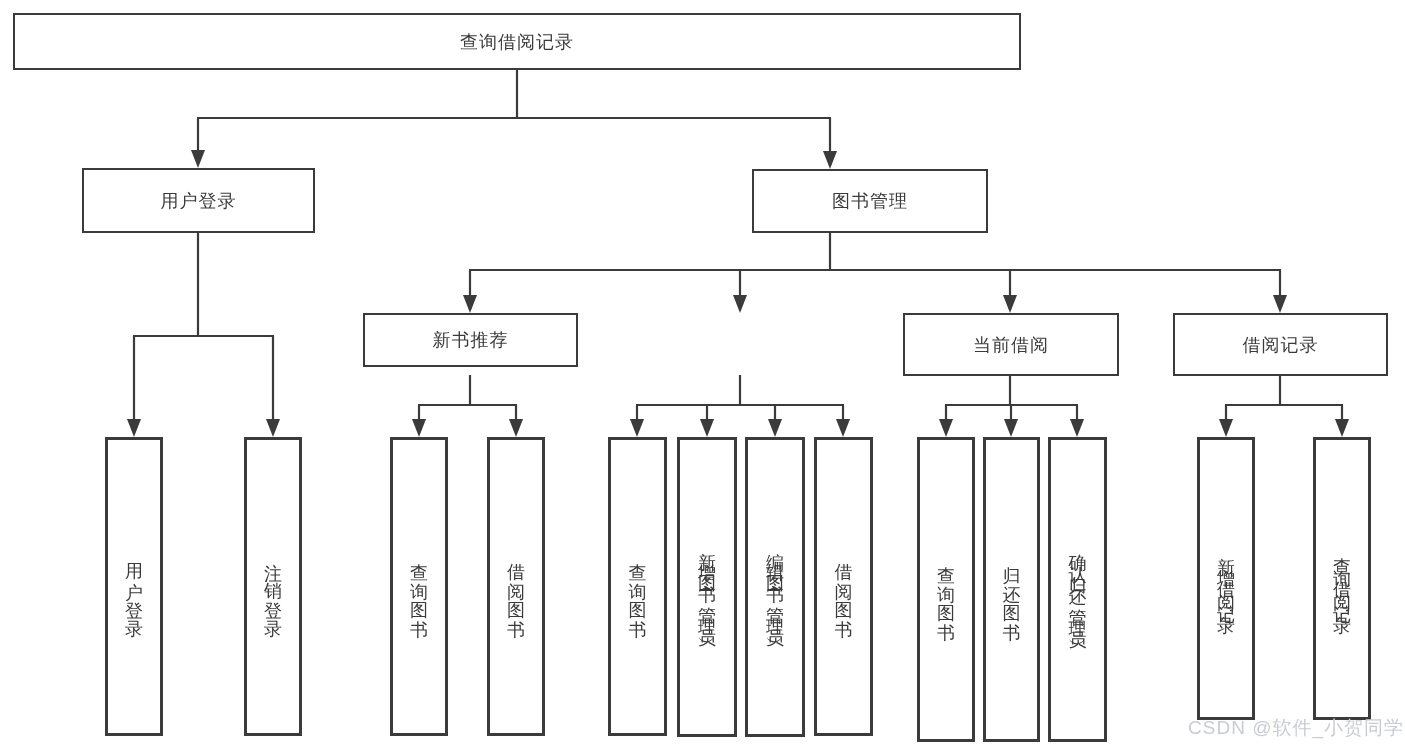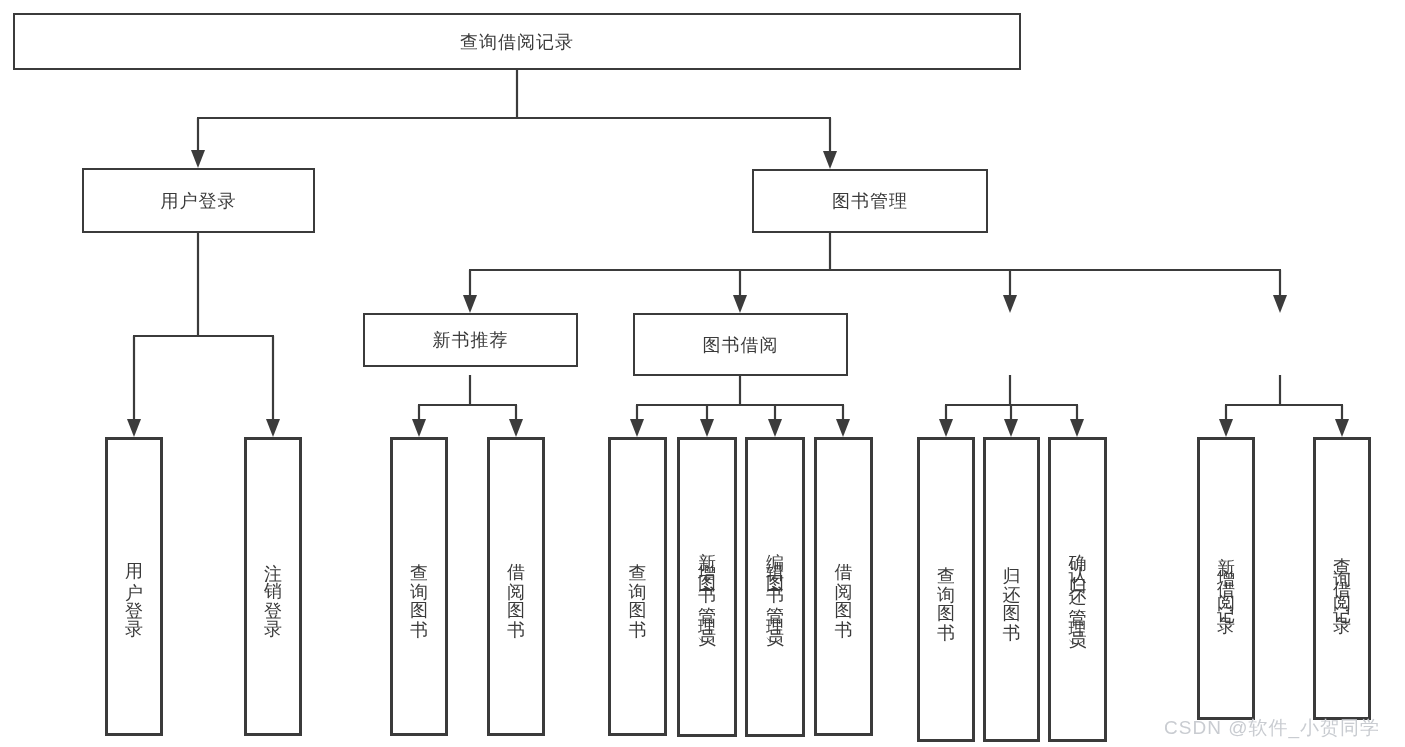--- a/index.html
+++ b/index.html
@@ -42,21 +42,21 @@
     text-orientation:mixed;
     white-space:nowrap;
     color:var(--text-color);
     font-size:18px;
   }
   .vt-s{letter-spacing:19px;}  
   .vt-m{letter-spacing:12px;}  
   .vt-l{letter-spacing:11px;}  
   .watermark{
     position:absolute;
-    right:25px;
+    right:1px;
     bottom:6px;
     font-size:19px;
     color:var(--watermark-color);
     letter-spacing:1px;
     pointer-events:none;
   }
 </style>
 </head>
 <body>
 
@@ -109,22 +109,25 @@
   <div class="node" style="left:82px;top:168px;width:233px;height:65px">
     <span>用户登录</span>
   </div>
   <div class="node" style="left:752px;top:169px;width:236px;height:64px">
     <span>图书管理</span>
   </div>
 
   <div class="node" style="left:363px;top:313px;width:215px;height:54px">
     <span>新书推荐</span>
   </div>
-  <div class="node" style="left:633px;top:313px;width:215px;height:63px">
-    <span>图书借阅</span>
+  <div class="node" style="left:903px;top:313px;width:216px;height:63px">
+    <span>当前借阅</span>
+  </div>
+  <div class="node" style="left:1173px;top:313px;width:215px;height:63px">
+    <span>借阅记录</span>
   </div>
 
   <div class="node leaf" style="left:105px;top:437px;width:58px;height:299px">
     <span class="vtext vt-s">用户登录</span>
   </div>
   <div class="node leaf" style="left:244px;top:437px;width:58px;height:299px">
     <span class="vtext vt-s">注销登录</span>
   </div>
 
   <div class="node leaf" style="left:390px;top:437px;width:58px;height:299px">

